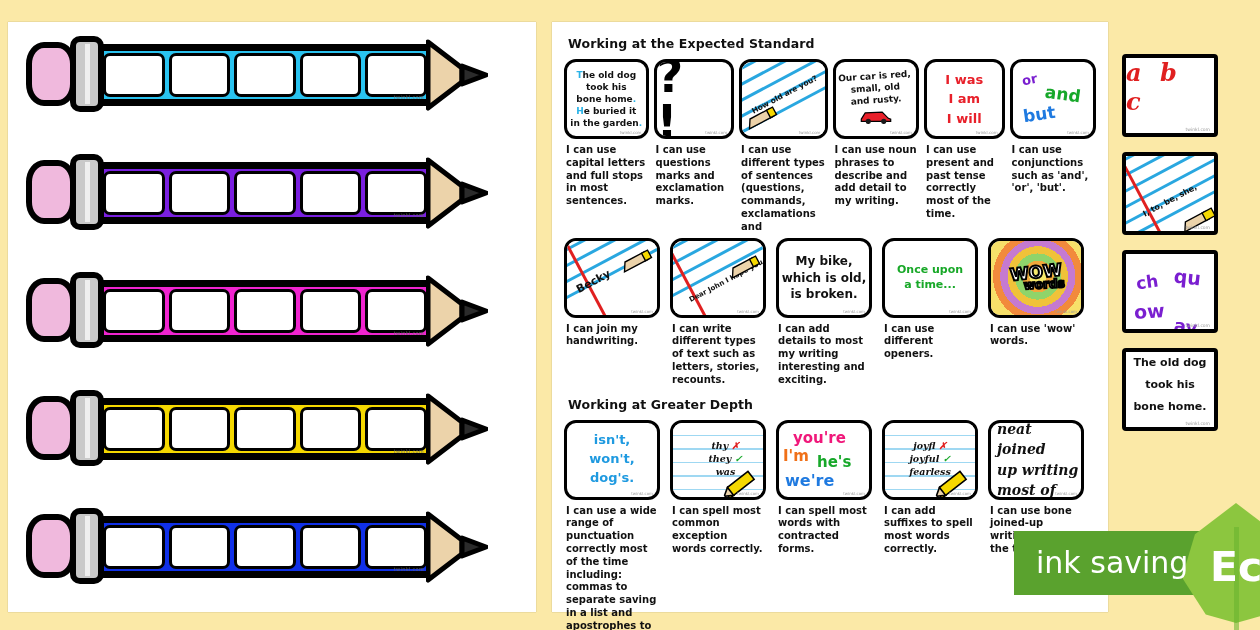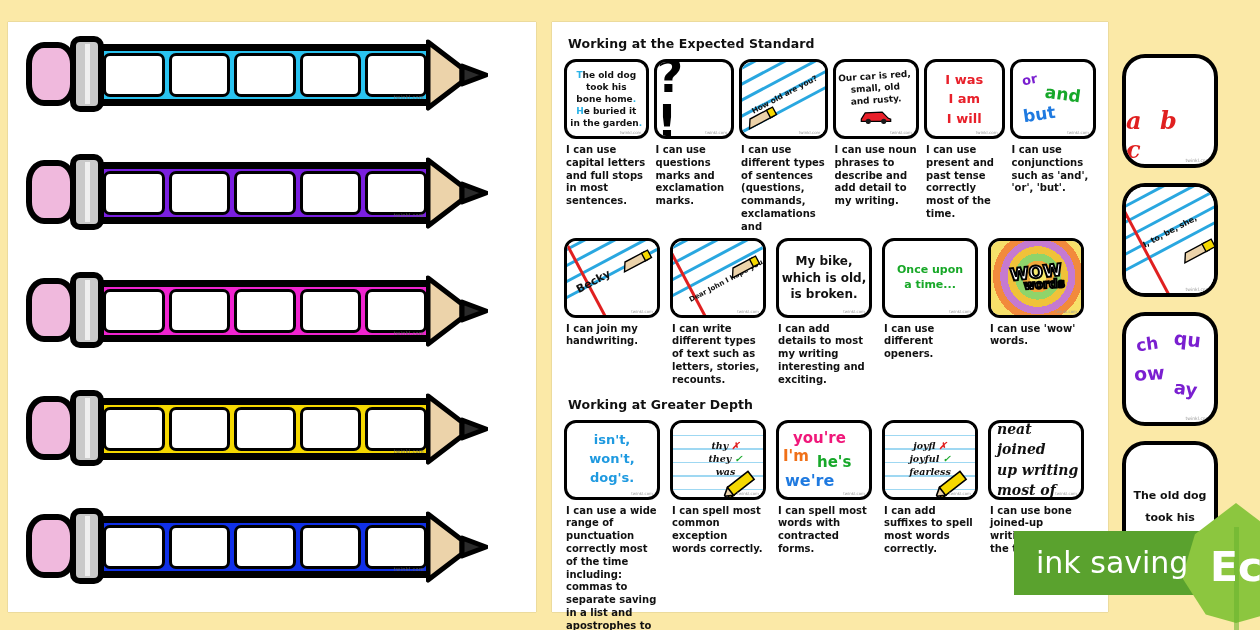--- a/index.html
+++ b/index.html
@@ -110,23 +110,23 @@
   .tick{color:#17a82a;font-weight:bold;}
   .cross{color:#e02020;font-weight:bold;}
   .colorwords{position:relative;width:100%;height:100%;}
   .colorwords span{position:absolute;font-weight:bold;font-size:13px;}
   
   #side-column{
     position:absolute;left:1122px;top:54px;width:96px;
     display:flex;flex-direction:column;gap:15px;
   }
   .side-card{
-    position:relative;width:96px;height:114px;background:#fff;
-    border:4px solid #000;border-radius:23px;box-sizing:border-box;
-    overflow:hidden;display:flex;align-items:flex-end;justify-content:center;
+    position:relative;width:96px;height:83px;background:#fff;
+    border:4px solid #000;border-radius:4px;box-sizing:border-box;
+    overflow:hidden;display:flex;align-items:flex-start;justify-content:center;
   }
   .side-card .wm{position:absolute;right:4px;bottom:1px;font-size:4.5px;color:#9a9a9a;}
   .abc{color:#e02020;font-family:"DejaVu Serif","Liberation Serif",serif;
        font-style:italic;font-size:24px;letter-spacing:5px;font-weight:bold;}
   .digraphs{position:relative;width:100%;height:100%;color:#7a1fd0;font-weight:bold;}
   .digraphs span{position:absolute;}
   .oldog{font-size:11px;line-height:2.0;text-align:center;font-weight:bold;color:#111;}
   
   #eco-badge{
     position:absolute;left:1014px;top:531px;width:298px;height:64px;z-index:20;

